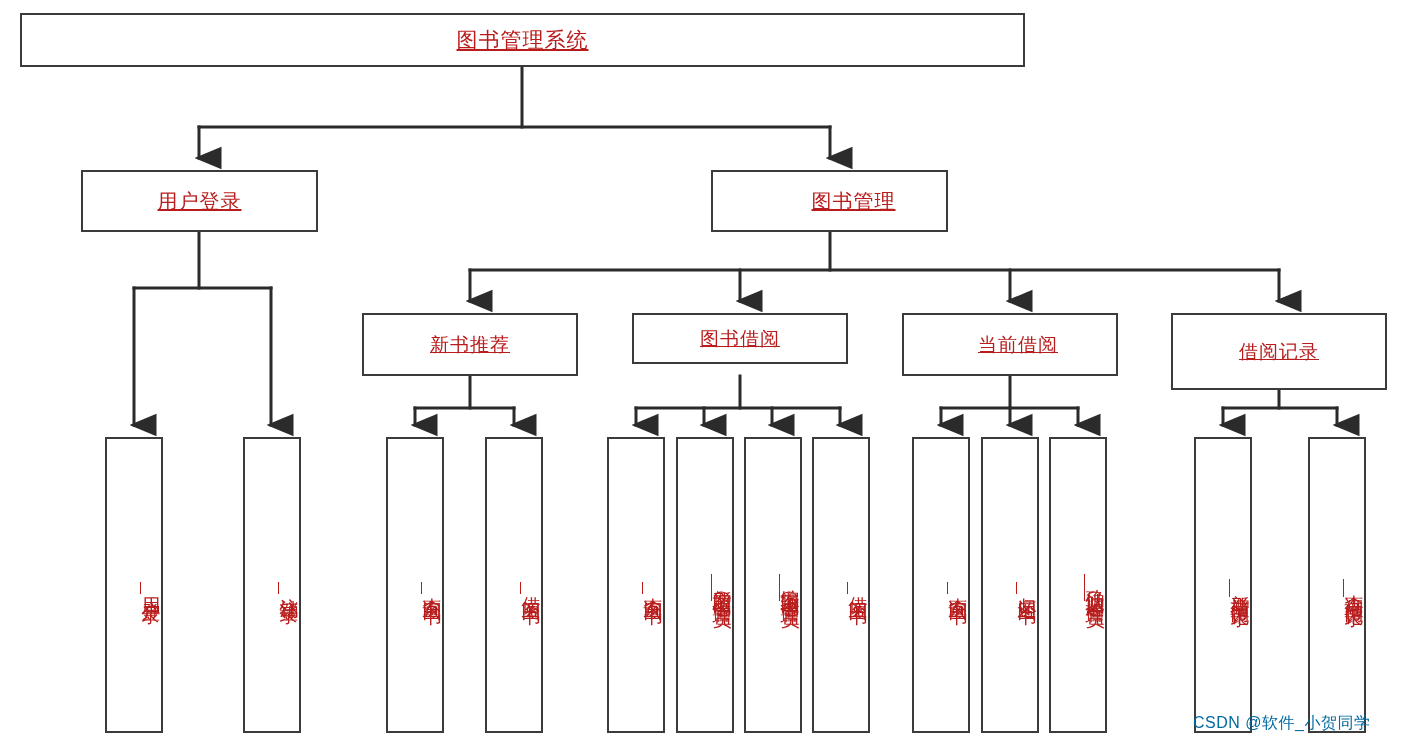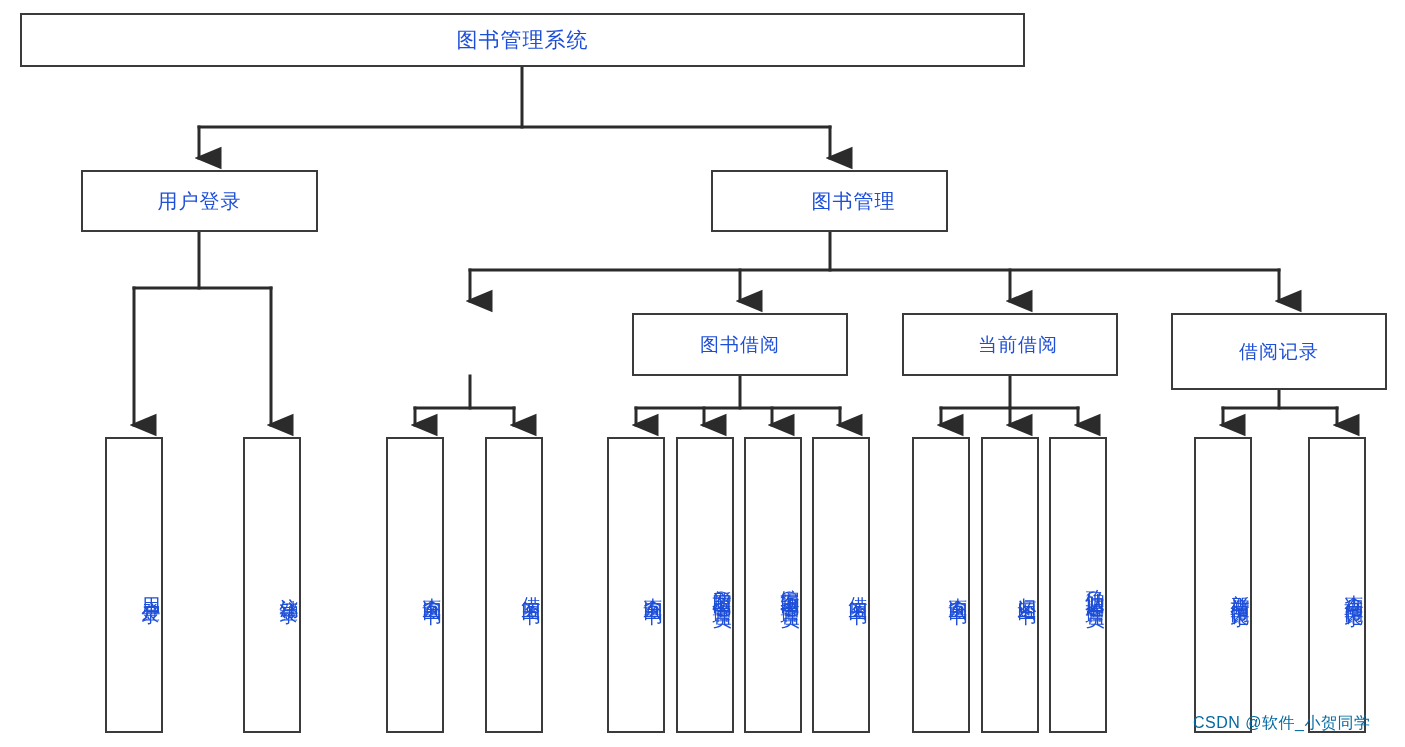--- a/index.html
+++ b/index.html
@@ -28,22 +28,23 @@
   }
   .node {
     position: absolute;
     box-sizing: border-box;
     background: #ffffff;
     border: 2px solid #3b3b3b;
     display: flex;
     align-items: center;
     justify-content: center;
     text-align: center;
-    color: #1d4ed8;
+    color: #b91c1c;
     z-index: 2;
+    text-decoration: underline;
   }
   .node-root {
     font-size: 21px;
     letter-spacing: 1px;
   }
   .node-l2 {
     font-size: 20px;
     letter-spacing: 1px;
   }
   .node-l3 {
@@ -128,21 +129,22 @@
       <path d="M 1223 408 L 1223 425" marker-end="url(#arrow)"></path>
       <path d="M 1337 408 L 1337 425" marker-end="url(#arrow)"></path>
     </g>
   </svg>
 
   <div class="node node-root" style="left:20px; top:13px; width:1005px; height:54px;">图书管理系统</div>
 
   <div class="node node-l2" style="left:81px; top:170px; width:237px; height:62px;">用户登录</div>
   <div class="node node-l2" style="left:711px; top:170px; width:237px; height:62px;padding-left:48px;">图书管理</div>
 
-  <div class="node node-l3" style="left:632px; top:313px; width:216px; height:63px;">图书借阅</div>
+  <div class="node node-l3" style="left:362px; top:313px; width:216px; height:63px;">新书推荐</div>
+  <div class="node node-l3" style="left:632px; top:313px; width:216px; height:51px;">图书借阅</div>
   <div class="node node-l3" style="left:902px; top:313px; width:216px; height:63px;padding-left:16px;">当前借阅</div>
   <div class="node node-l3" style="left:1171px; top:313px; width:216px; height:77px;">借阅记录</div>
 
   <div class="node node-leaf" style="left:105px; top:437px; width:58px; height:296px;">用户登录</div>
   <div class="node node-leaf" style="left:243px; top:437px; width:58px; height:296px;">注销登录</div>
 
   <div class="node node-leaf" style="left:386px; top:437px; width:58px; height:296px;">查询图书</div>
   <div class="node node-leaf" style="left:485px; top:437px; width:58px; height:296px;">借阅图书</div>
 
   <div class="node node-leaf" style="left:607px; top:437px; width:58px; height:296px;">查询图书</div>

